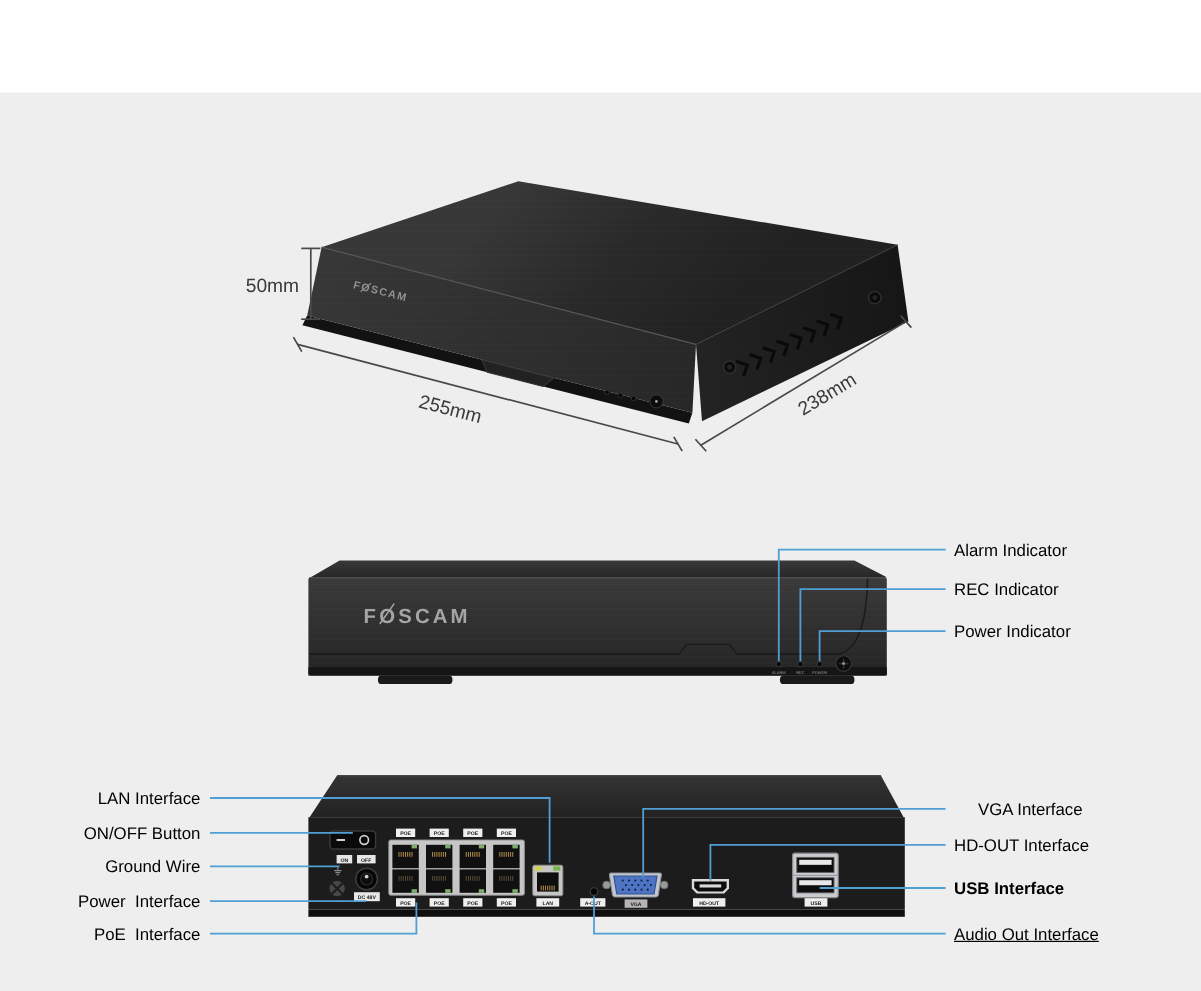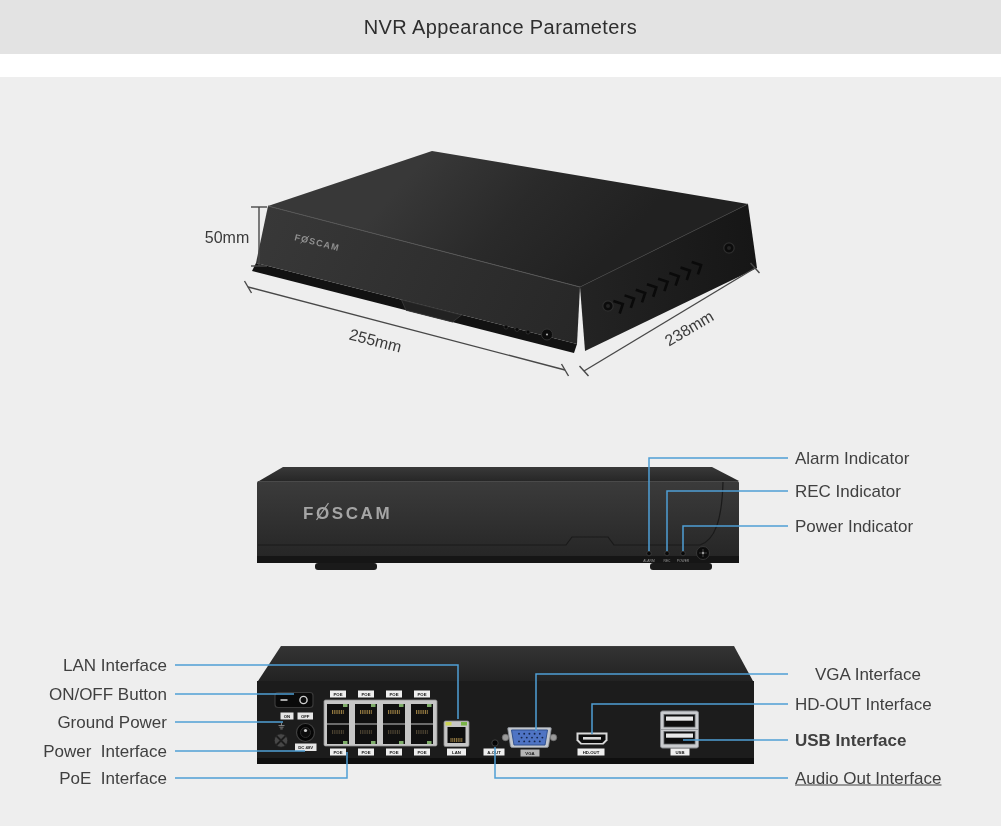--- a/index.html
+++ b/index.html
@@ -3,40 +3,37 @@
 <meta charset="utf-8">
 <style>
   html,body{margin:0;padding:0;background:#ffffff;}
   .stage{position:relative;width:1001px;height:826px;background:#ffffff;
          font-family:"Liberation Sans",sans-serif;overflow:hidden;}
   .titlebar{position:absolute;top:0;left:0;width:1001px;height:54px;background:#e3e3e3;
             display:flex;align-items:center;justify-content:center;}
   .titlebar h1{margin:0;font-size:20px;font-weight:400;color:#2e2e2e;letter-spacing:.4px;}
   .canvas{position:absolute;top:77px;left:0;width:1001px;height:749px;background:#eeeeee;}
   svg.overlay{position:absolute;top:0;left:0;width:1001px;height:826px;}
-  .callout{position:absolute;font-size:17px;color:#404040;transform:translateY(-50%);
+  .callout{position:absolute;font-size:14px;color:#000000;transform:translateY(-50%);
            white-space:pre;line-height:1;}
   .callout.right-align{}
   .portlabel{font-size:4.3px;font-weight:bold;fill:#141414;text-anchor:middle;
              font-family:"Liberation Sans",sans-serif;}
   .ledlabel{font-size:3.3px;fill:#9a9a9a;text-anchor:middle;font-family:"Liberation Sans",sans-serif;}
   .dimtext{font-size:16px;fill:#3a3a3a;text-anchor:middle;font-family:"Liberation Sans",sans-serif;}
   .logo-big{font-size:17px;font-weight:bold;letter-spacing:2.6px;fill:#a5a5a5;
             font-family:"Liberation Sans",sans-serif;}
   .logo-small{font-size:9px;font-weight:bold;letter-spacing:1.2px;fill:#909090;
               font-family:"Liberation Sans",sans-serif;}
 </style>
 </head>
 <body>
 
 <div class="stage">
 
-  <div class="titlebar">
-    <h1>NVR Appearance Parameters</h1>
-  </div>
 
   <div class="canvas"></div>
 
   <svg class="overlay" viewBox="0 0 1001 826">
     <defs>
       <linearGradient id="gTopFace" x1="432" y1="151" x2="580" y2="287" gradientUnits="userSpaceOnUse">
         <stop offset="0" stop-color="#343434"></stop>
           <stop offset="0.5" stop-color="#262626"></stop>
           <stop offset="1" stop-color="#1d1d1d"></stop>
       </linearGradient>
@@ -346,21 +343,21 @@
       <polyline points="495,747 495,778 788,778"></polyline>
     </g>
   </svg>
 
   <div class="callout" style="left:795px;top:458px;">Alarm Indicator</div>
   <div class="callout" style="left:795px;top:491px;">REC Indicator</div>
   <div class="callout" style="left:795px;top:526px;">Power Indicator</div>
 
   <div class="callout right-align" style="right:834px;top:665px;">LAN Interface</div>
   <div class="callout right-align" style="right:834px;top:694px;">ON/OFF Button</div>
-  <div class="callout right-align" style="right:834px;top:722px;">Ground Power</div>
+  <div class="callout right-align" style="right:834px;top:722px;">Ground Wire</div>
   <div class="callout right-align" style="right:834px;top:751px;">Power  Interface</div>
   <div class="callout right-align" style="right:834px;top:778px;">PoE  Interface</div>
 
   <div class="callout" style="left:795px;top:674px;margin-left:20px;">VGA Interface</div>
   <div class="callout" style="left:795px;top:704px;">HD-OUT Interface</div>
   <div class="callout" style="left:795px;top:740px;font-weight:bold;">USB Interface</div>
   <div class="callout" style="left:795px;top:778px;text-decoration:underline;">Audio Out Interface</div>
 
 </div>
 

